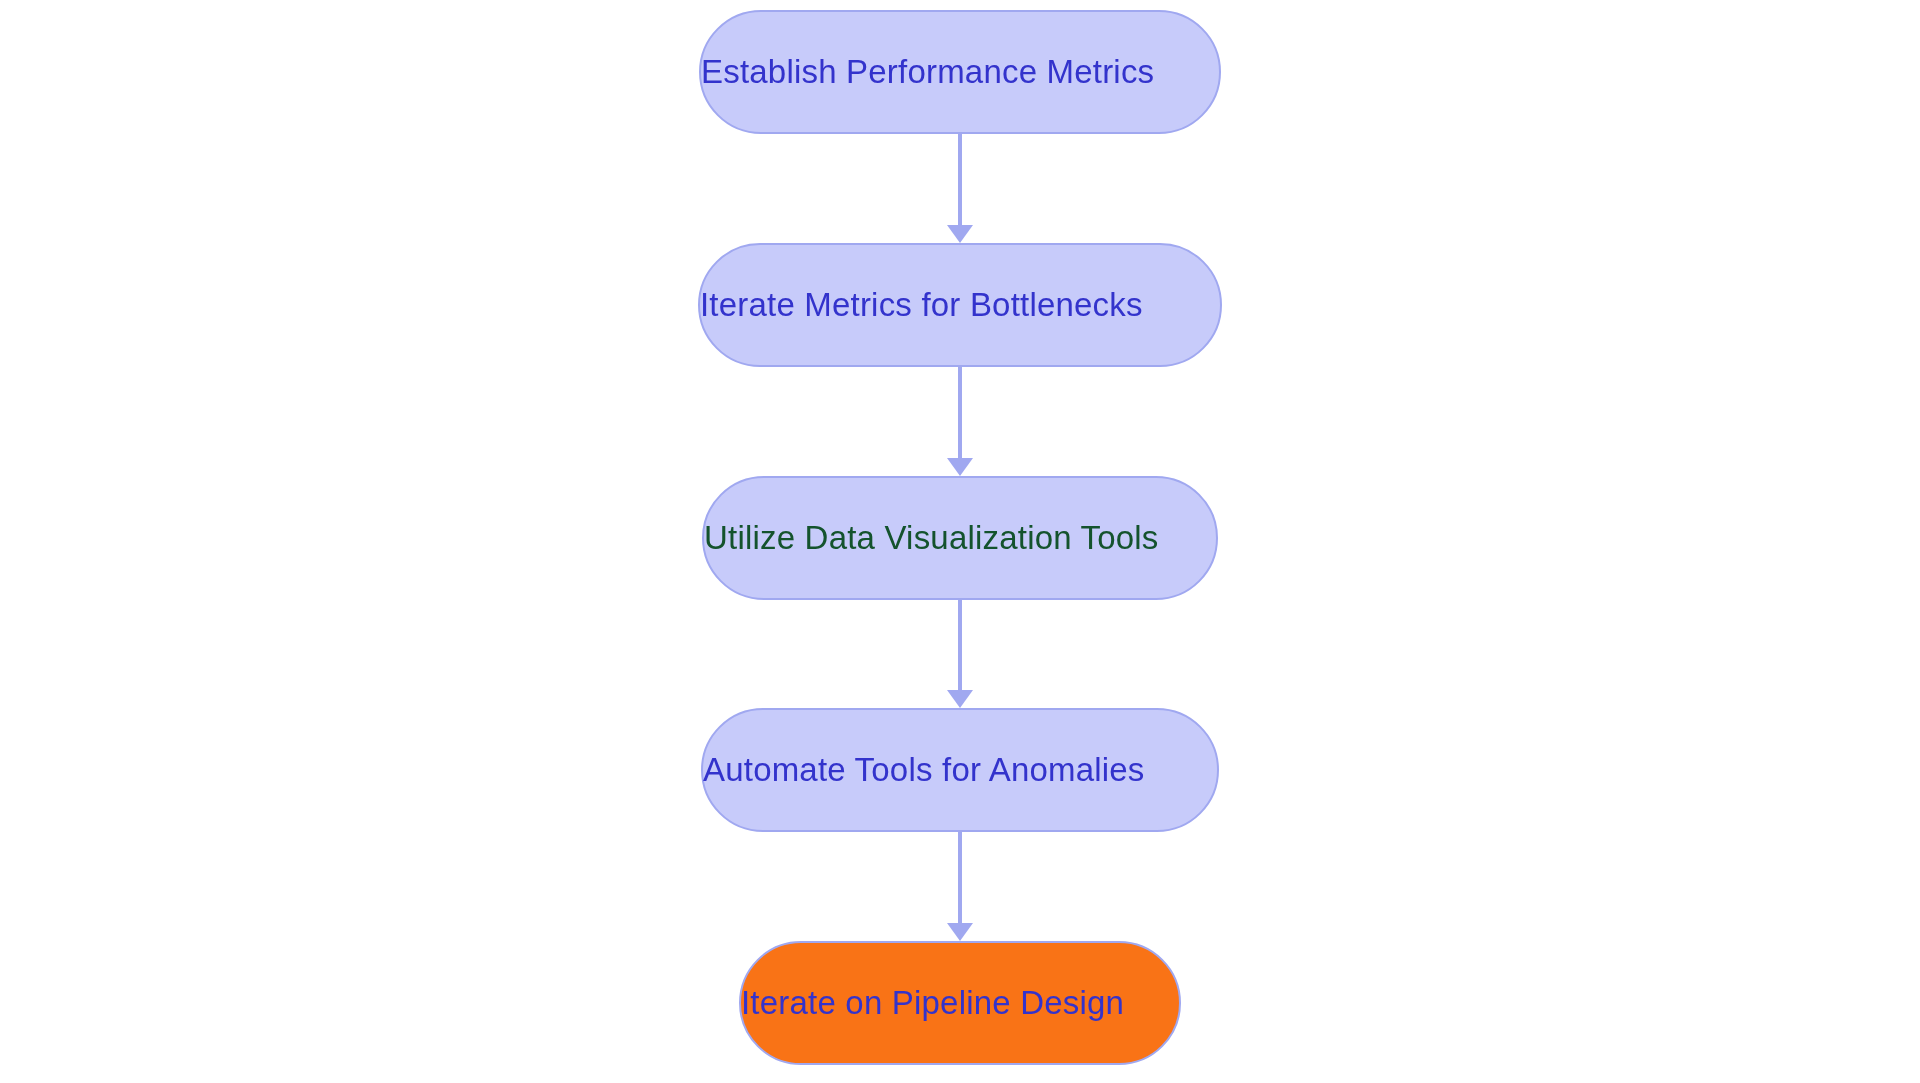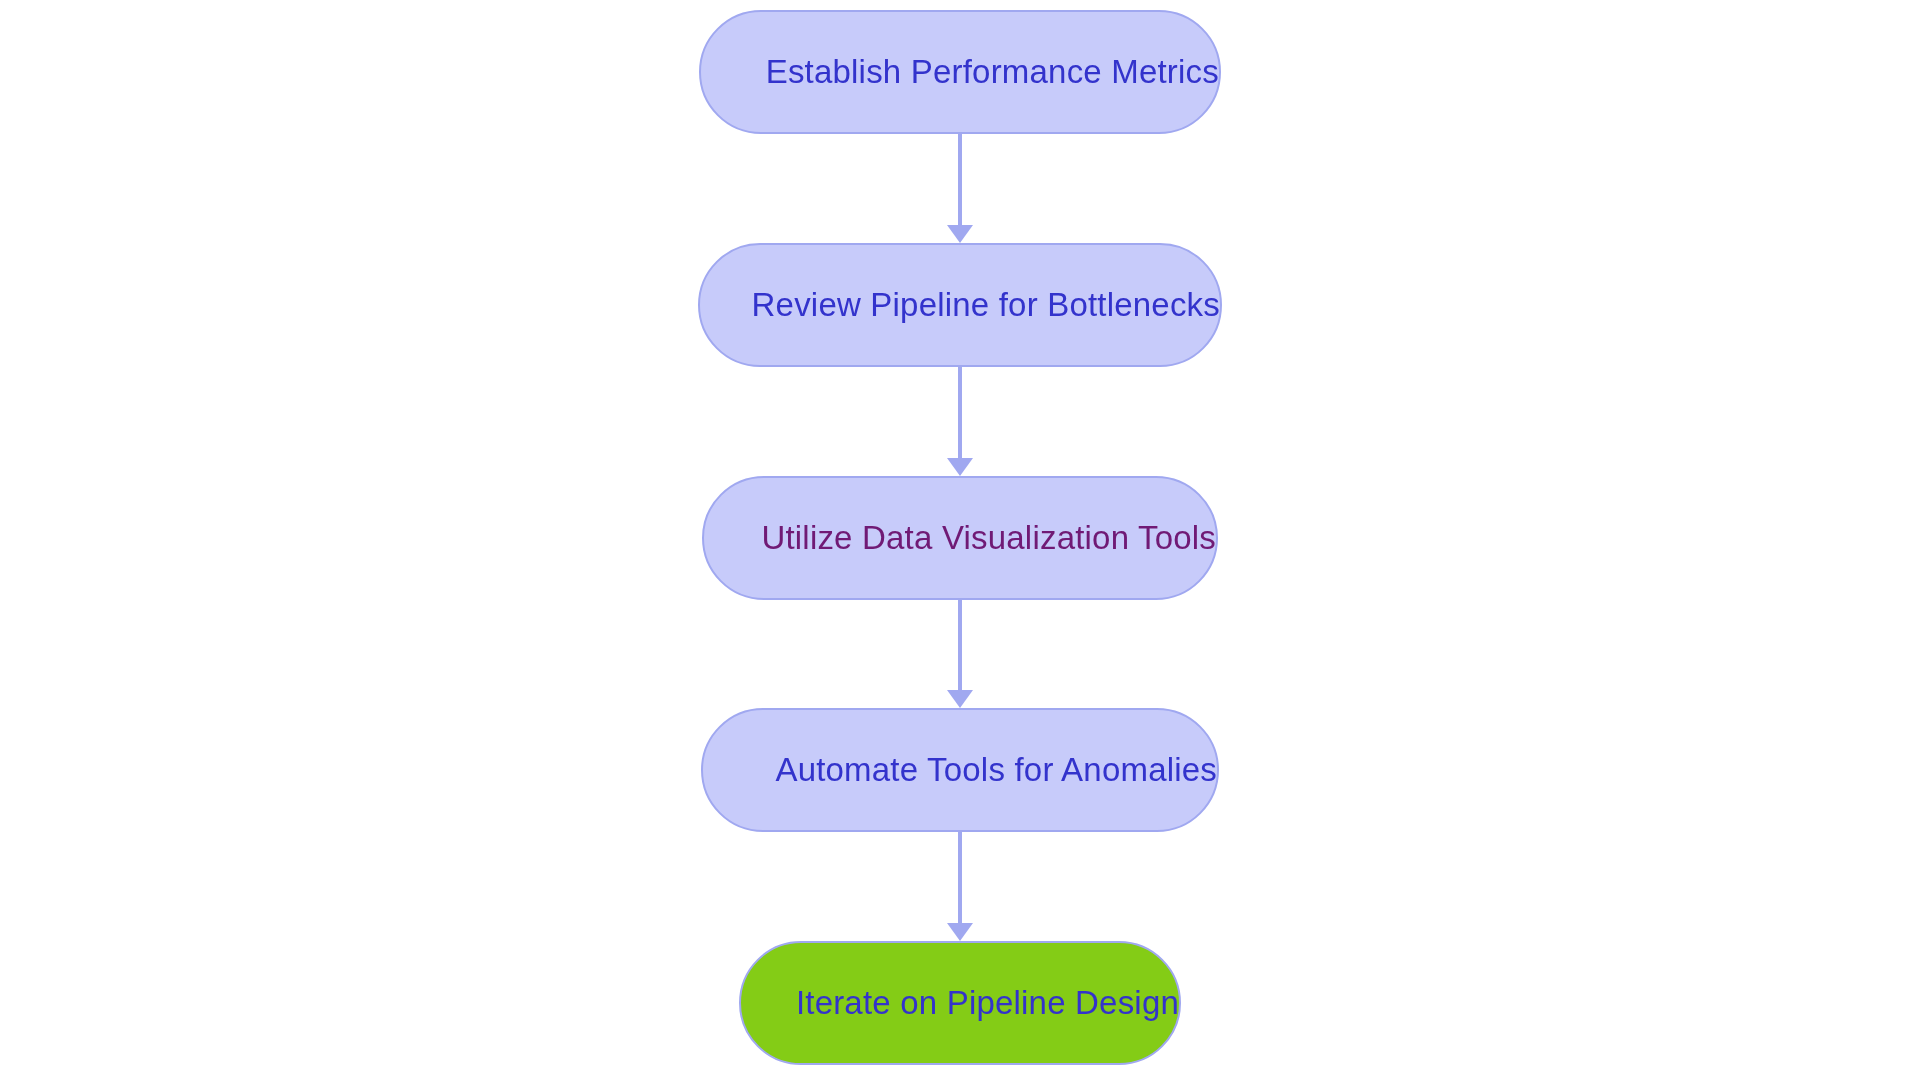--- a/index.html
+++ b/index.html
@@ -17,21 +17,21 @@
     position: relative;
     width: 1920px;
     height: 1083px;
     background: #ffffff;
   }
   .flow-node {
     position: absolute;
     box-sizing: border-box;
     display: flex;
     align-items: center;
-    justify-content: flex-end;
+    justify-content: flex-start;
     border-style: solid;
     border-width: 2px;
     border-radius: 999px;
     transform: translateX(-50%);
   }
   .flow-node-label {
     font-size: 33px;
     font-weight: 400;
     letter-spacing: 0.2px;
     line-height: 1.1;
@@ -69,43 +69,43 @@
   <div class="flow-node" style="left:960px; top:10px; width:522px; height:124px; background:#c7cbfa; border-color:#a0a8f0;">
     <span class="flow-node-label" style="color:#3333cc;">Establish Performance Metrics</span>
   </div>
 
   <div class="flow-connector" style="left:960px; top:134px; height:109px;">
     <div class="connector-line" style="height:91px; background:#a0a8f0;"></div>
     <div class="connector-head" style="border-top:18px solid #a0a8f0;"></div>
   </div>
 
   <div class="flow-node" style="left:960px; top:243px; width:524px; height:124px; background:#c7cbfa; border-color:#a0a8f0;">
-    <span class="flow-node-label" style="color:#3333cc;">Review Pipeline for Bottlenecks</span>
+    <span class="flow-node-label" style="color:#3333cc;">Iterate Metrics for Bottlenecks</span>
   </div>
 
   <div class="flow-connector" style="left:960px; top:367px; height:109px;">
     <div class="connector-line" style="height:91px; background:#a0a8f0;"></div>
     <div class="connector-head" style="border-top:18px solid #a0a8f0;"></div>
   </div>
 
   <div class="flow-node" style="left:960px; top:476px; width:516px; height:124px; background:#c7cbfa; border-color:#a0a8f0;">
-    <span class="flow-node-label" style="color:#701a75;">Utilize Data Visualization Tools</span>
+    <span class="flow-node-label" style="color:#14532d;">Utilize Data Visualization Tools</span>
   </div>
 
   <div class="flow-connector" style="left:960px; top:600px; height:108px;">
     <div class="connector-line" style="height:90px; background:#a0a8f0;"></div>
     <div class="connector-head" style="border-top:18px solid #a0a8f0;"></div>
   </div>
 
   <div class="flow-node" style="left:960px; top:708px; width:518px; height:124px; background:#c7cbfa; border-color:#a0a8f0;">
     <span class="flow-node-label" style="color:#3333cc;">Automate Tools for Anomalies</span>
   </div>
 
   <div class="flow-connector" style="left:960px; top:832px; height:109px;">
     <div class="connector-line" style="height:91px; background:#a0a8f0;"></div>
     <div class="connector-head" style="border-top:18px solid #a0a8f0;"></div>
   </div>
 
-  <div class="flow-node" style="left:960px; top:941px; width:442px; height:124px; background:#84cc16; border-color:#a0a8f0;">
+  <div class="flow-node" style="left:960px; top:941px; width:442px; height:124px; background:#f97316; border-color:#a0a8f0;">
     <span class="flow-node-label" style="color:#3333cc;">Iterate on Pipeline Design</span>
   </div>
 
 </div>
 
 </body></html>

